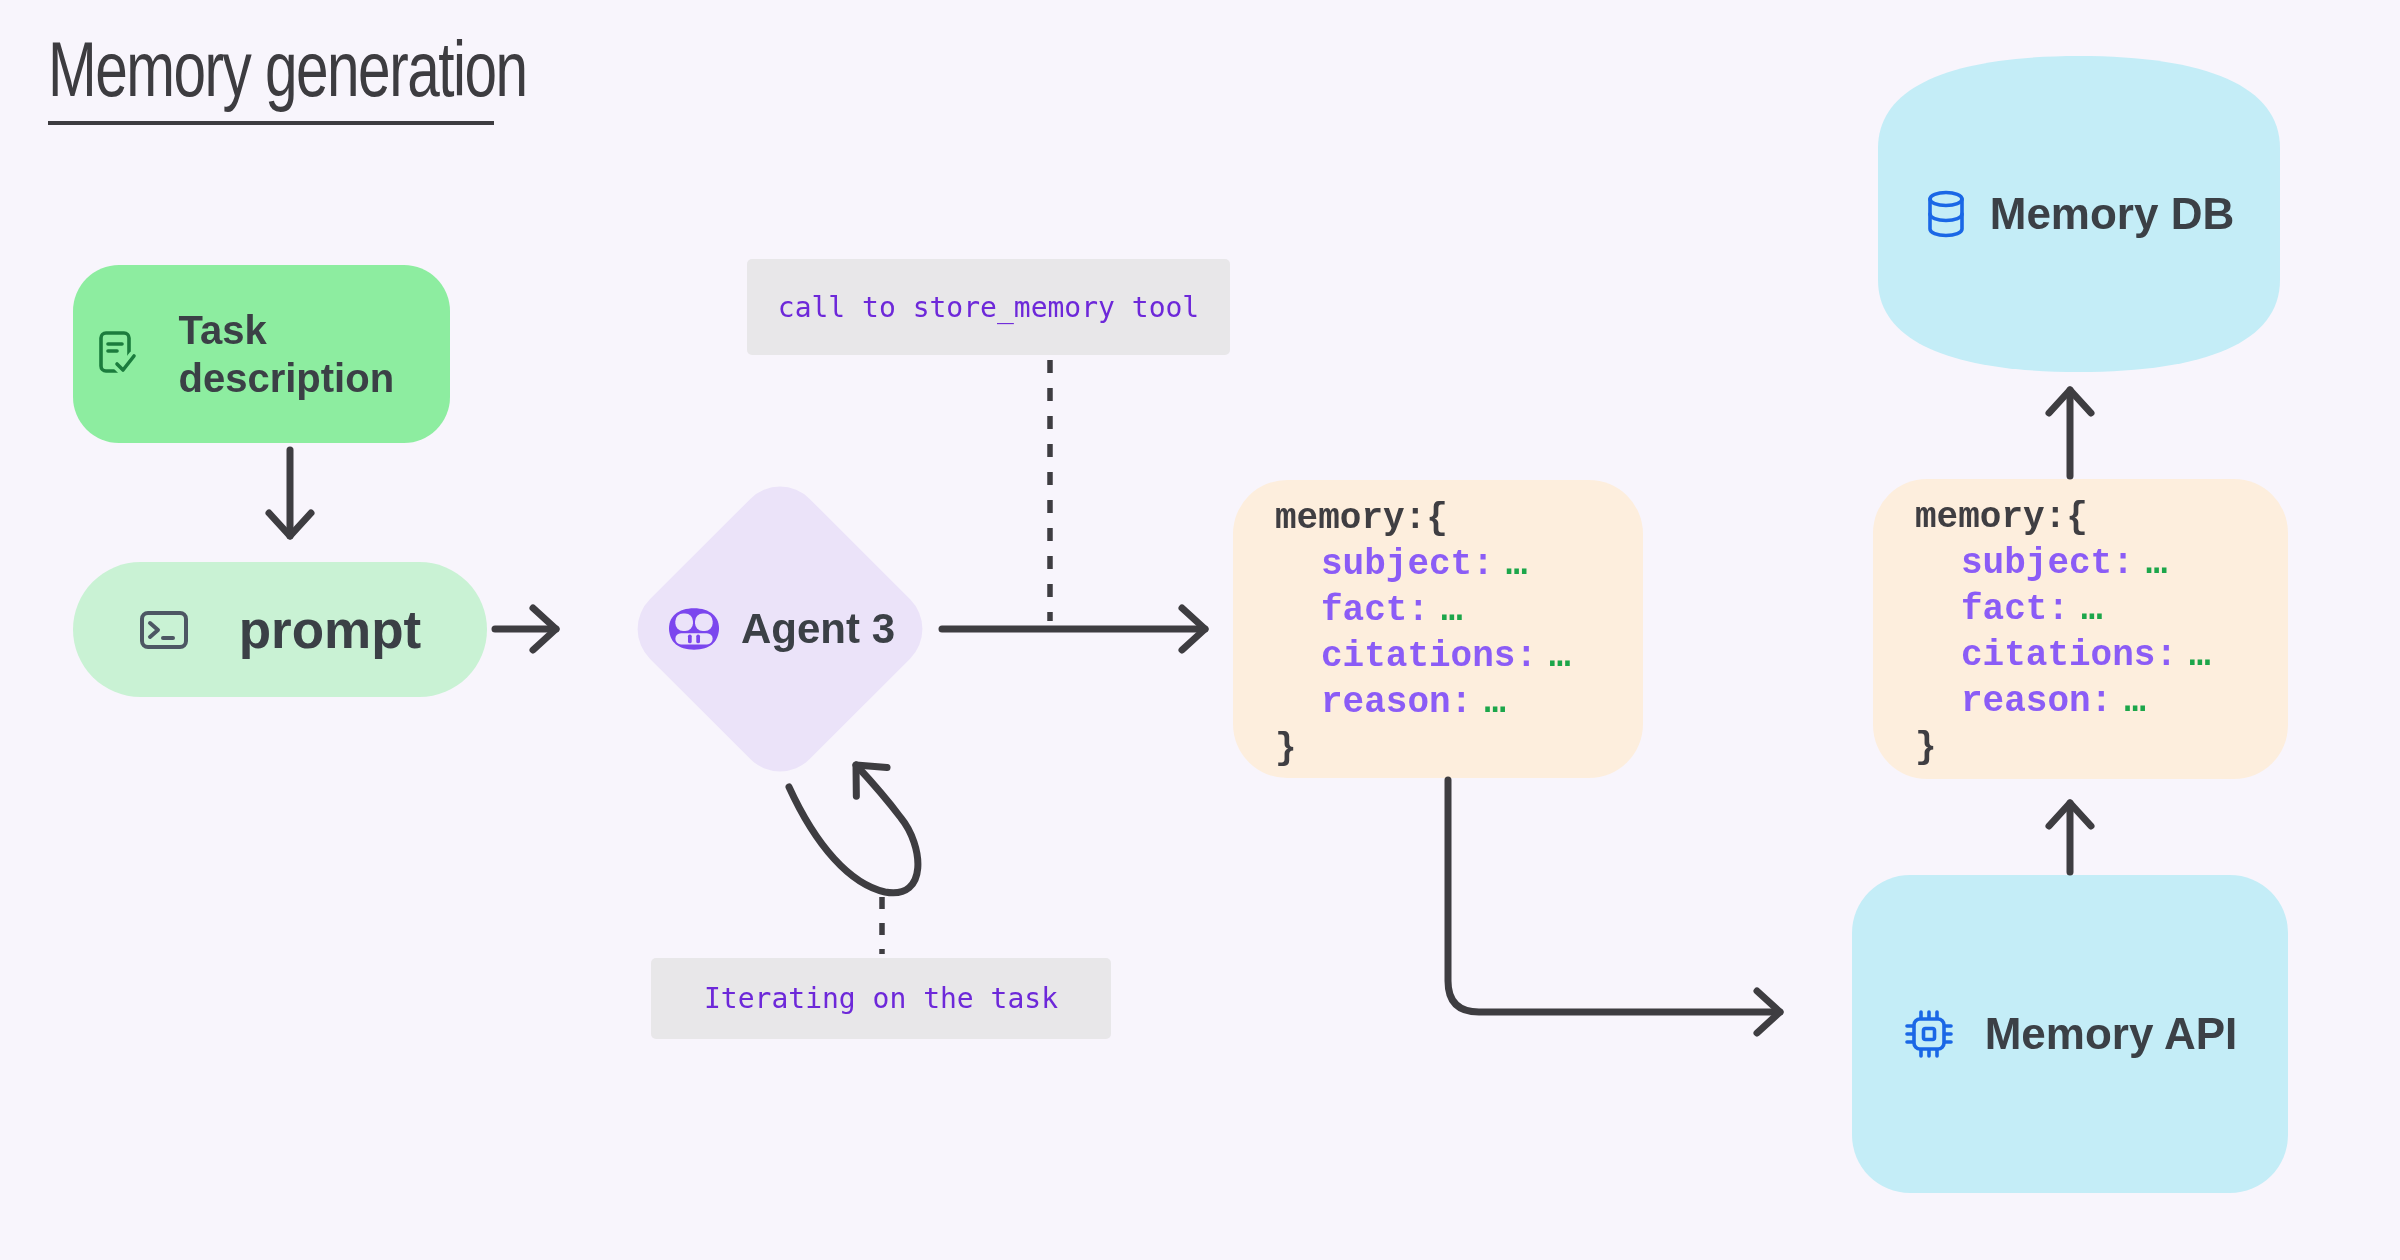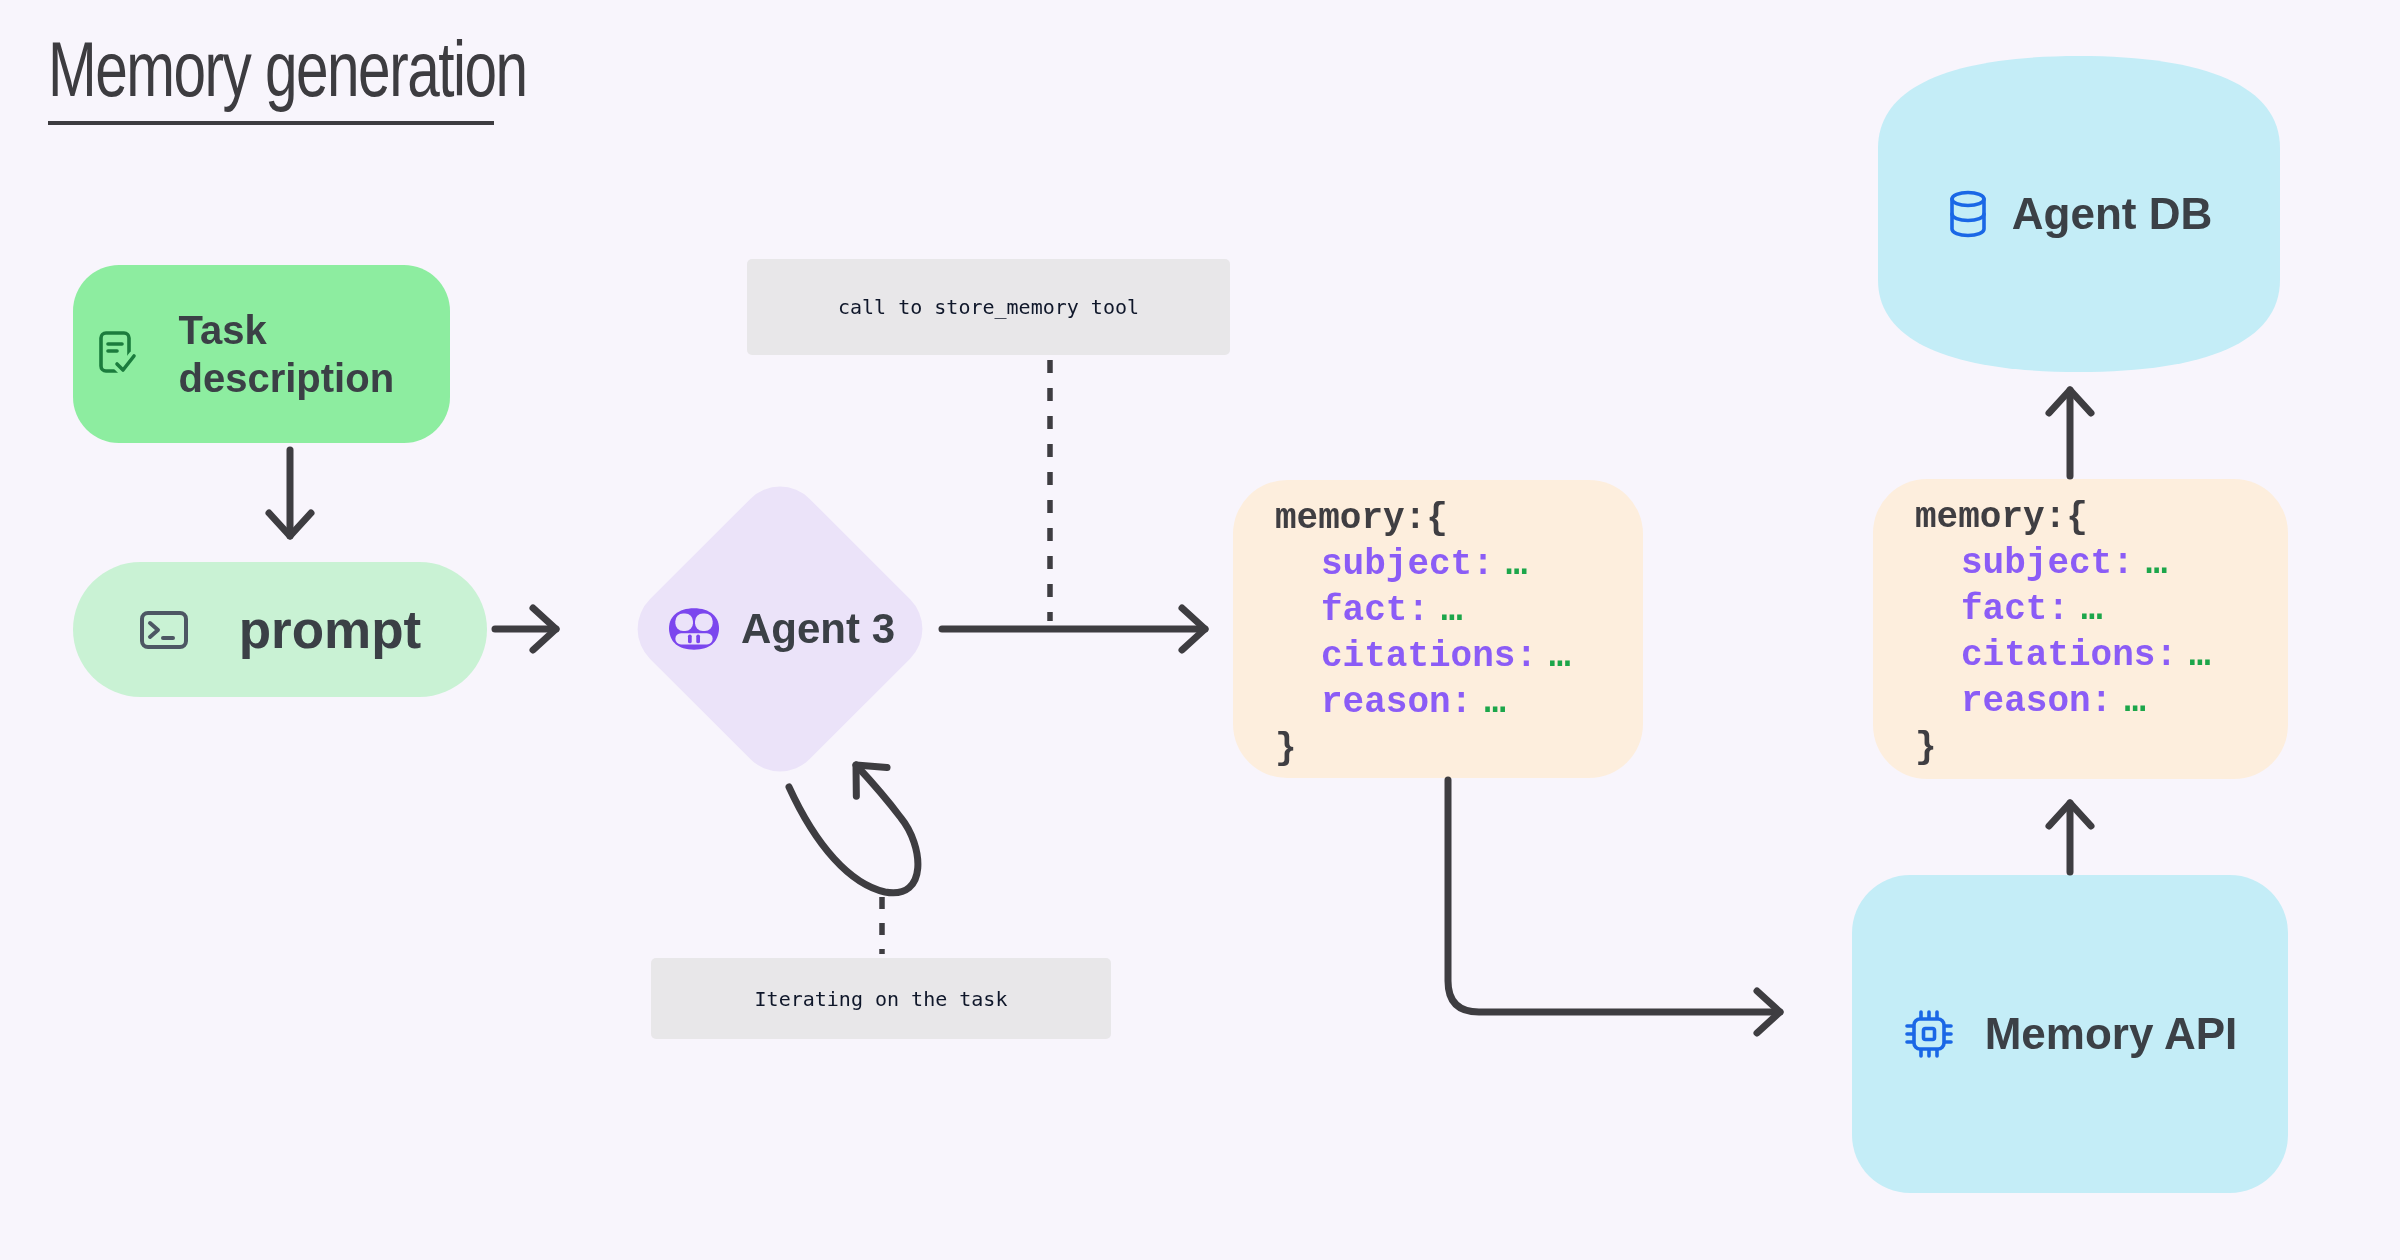--- a/index.html
+++ b/index.html
@@ -19,22 +19,22 @@
   #task .lbl { font-size:40px; width:252px; line-height:1.2; }
 
   #prompt { left:73px; top:562px; width:414px; height:135px; border-radius:68px; background:#c9f2d4; gap:26px; }
   #prompt .lbl { font-size:53px;margin-left:24px; }
 
   #diamond { position:absolute; left:667px; top:516px; width:226px; height:226px;
              background:#ebe3f9; border-radius:42px; transform:rotate(45deg); }
   #agent-content { left:648px; top:592px; width:264px; height:74px; gap:18px; }
   #agent-content .lbl { font-size:42px; white-space:nowrap; }
 
-  .note { position:absolute; background:#e8e7e9; color:#0f172a; border-radius:5px;
-          font-family:"DejaVu Sans Mono", monospace; font-size:20px;
+  .note { position:absolute; background:#e8e7e9; color:#6d28d9; border-radius:5px;
+          font-family:"DejaVu Sans Mono", monospace; font-size:28px;
           display:flex; align-items:center; justify-content:center; white-space:nowrap; }
   #note-store { left:747px; top:259px; width:483px; height:96px; }
   #note-iter  { left:651px; top:958px; width:460px; height:81px; }
 
   .mem { position:absolute; background:#fdeedd; border-radius:54px; padding:16px 0 0 42px;
          font-family:Liberation Mono, monospace; font-weight:bold; font-size:36px;
          line-height:46px; color:#3f3e42; }
   #mem-left  { left:1233px; top:480px; width:410px; height:298px; }
   #mem-right { left:1873px; top:479px; width:415px; height:300px; }
   .cl { white-space:nowrap; }
@@ -167,16 +167,16 @@
   </div>
 
   <div class="node" id="db-content">
     <svg class="ic" width="44" height="48" viewBox="0 0 44 48">
       <g fill="none" stroke="#1a67e6" stroke-width="3.6" stroke-linecap="round">
         <ellipse cx="22" cy="9" rx="16" ry="6.5"></ellipse>
         <path d="M6 9 L6 39 C6 42.6 13 45.5 22 45.5 C31 45.5 38 42.6 38 39 L38 9"></path>
         <path d="M6 24 C6 27.6 13 30.5 22 30.5 C31 30.5 38 27.6 38 24"></path>
       </g>
     </svg>
-    <div class="lbl">Agent DB</div>
+    <div class="lbl">Memory DB</div>
   </div>
 
 </div>
 
 </body></html>

